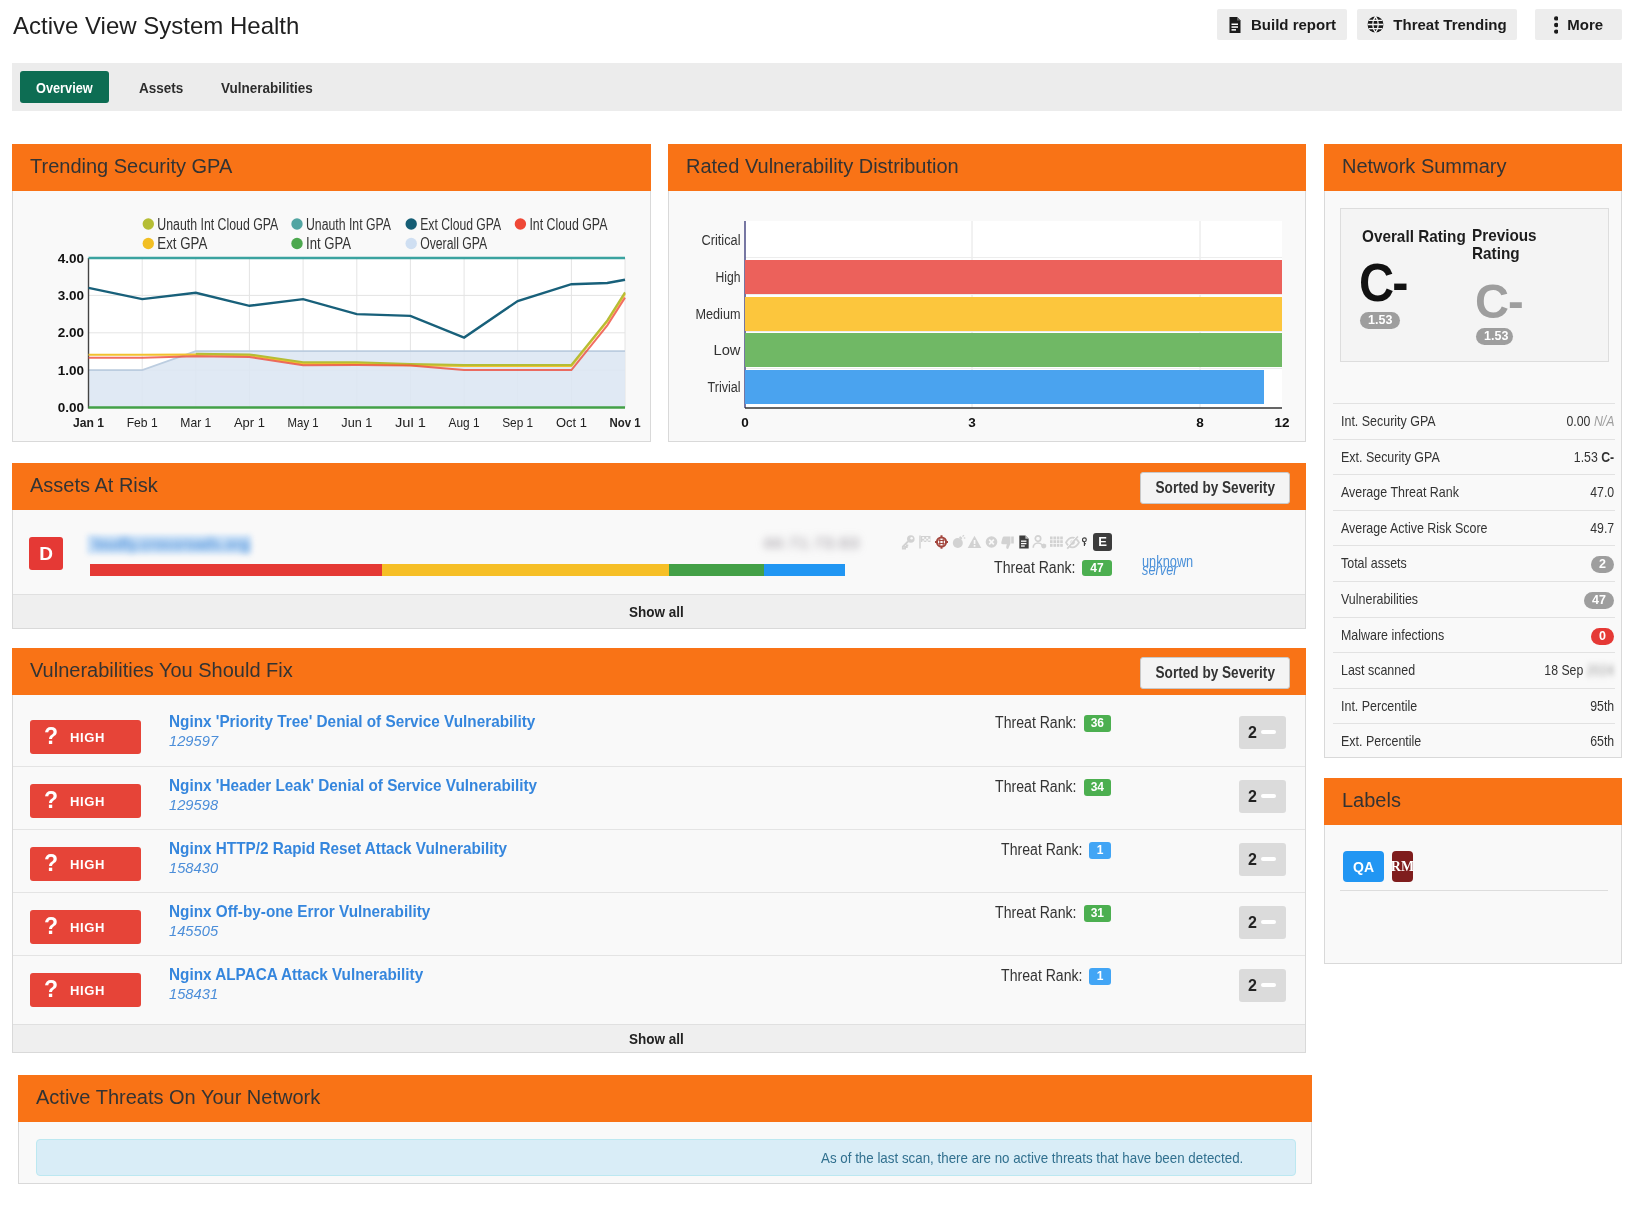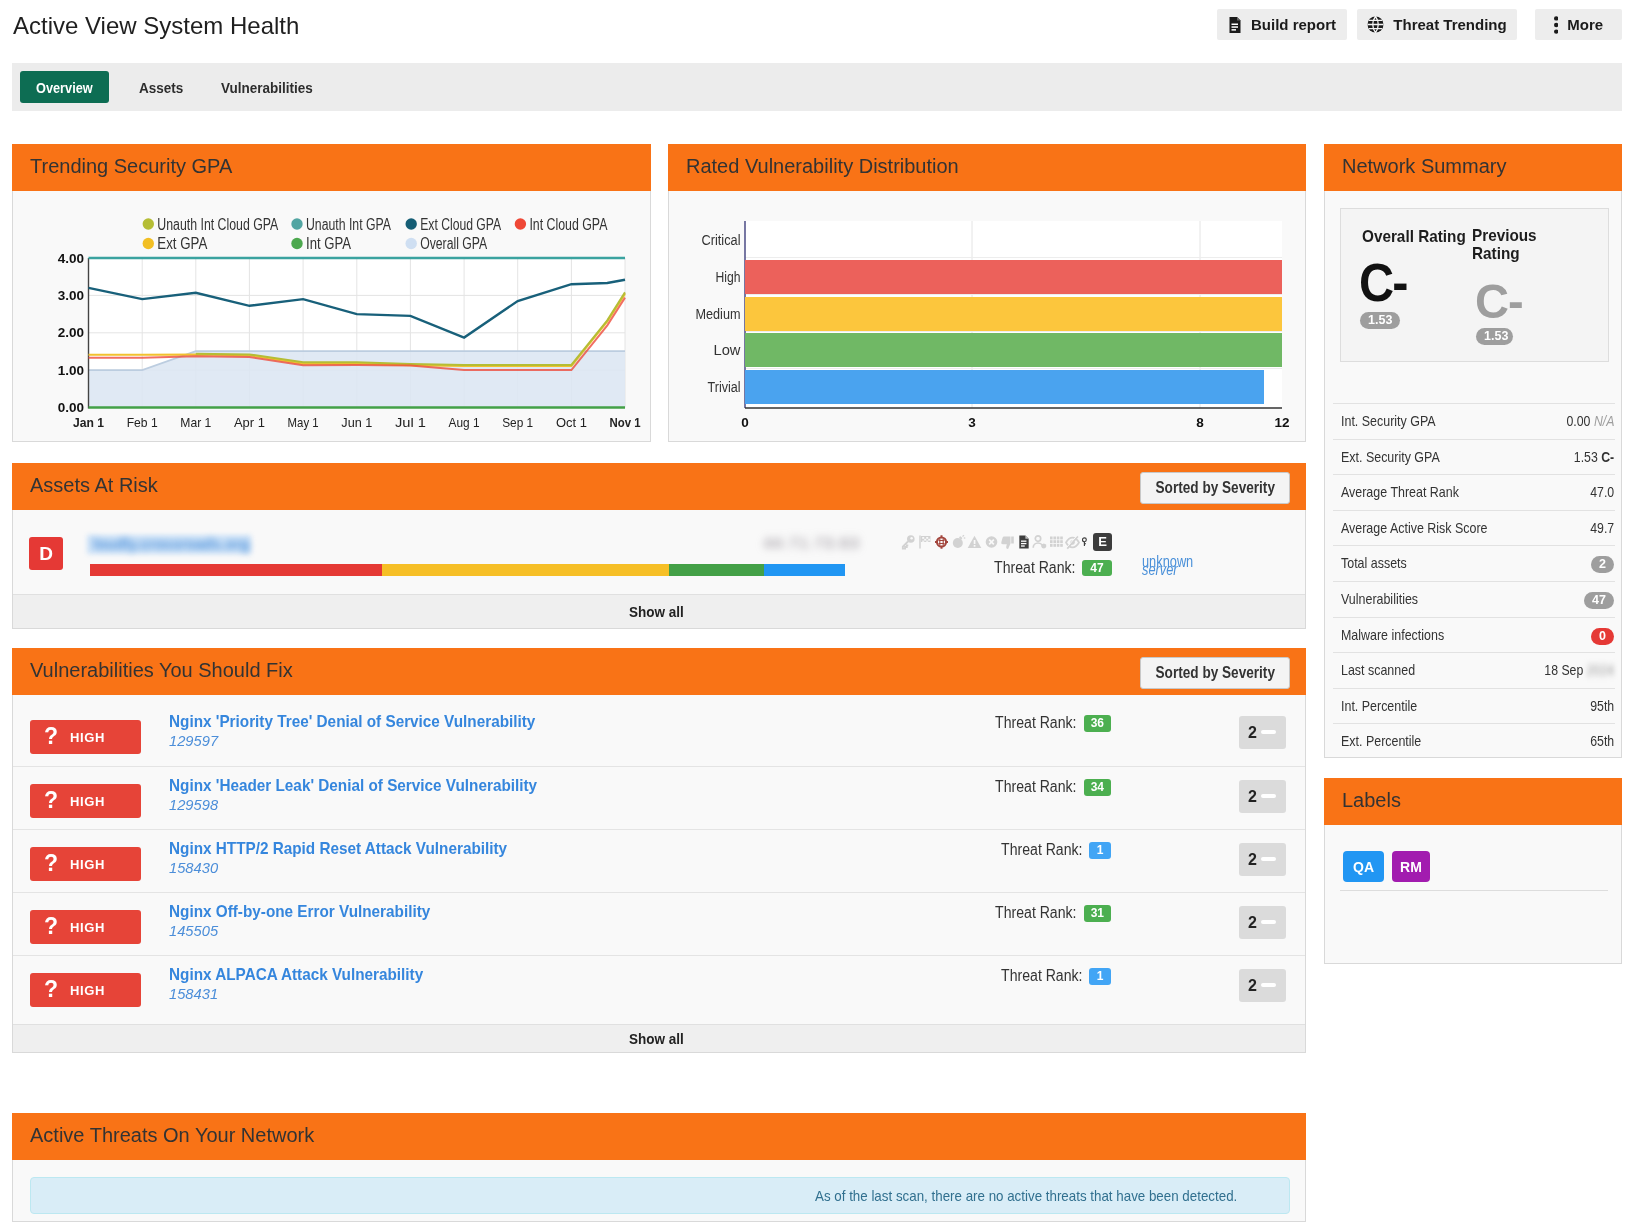--- a/index.html
+++ b/index.html
@@ -370,21 +370,21 @@
   <div class="cntbox">
         <span class="n">2</span>
         <span class="bar"></span>
       </div>
 </div>
   <div class="showall" style="height:28px;">
       <span class="sq90">Show all</span>
     </div>
 </div>
 
-<div class="panel" style="left:12px; top:1075px; width:1294px; height:109px;margin-top:38px;">
+<div class="panel" style="left:18px; top:1075px; width:1294px; height:109px;">
   <div class="phead">
       <div class="ptitle">Active Threats On Your Network</div>
     </div>
   <div class="abs" style="left:17px; top:63px; width:1260px; height:37px; background:#d9edf7; border:1px solid #bce8f1; border-radius:4px; font-size:15px; color:#31708f; display:flex; align-items:center; padding-left:9px;justify-content:flex-end;">
       <span class="sq89a">As of the last scan, there are no active threats that have been detected.</span>
     </div>
 </div>
 
 <div class="panel" style="left:1324px; top:144px; width:298px; height:614px;">
   <div class="phead">
@@ -438,15 +438,15 @@
       <span class="l"><span class="sq83">Ext. Percentile</span></span>
       <span class="r"><span class="sq82r">65th</span></span>
     </div>
 </div>
 
 <div class="panel" style="left:1324px; top:778px; width:298px; height:186px;">
   <div class="phead">
       <div class="ptitle">Labels</div>
     </div>
   <div class="abs badge" style="left:18px; top:72px; width:41px; height:31px; background:#2196f3; font-size:14px; border-radius:4px;">QA</div>
-  <div class="abs badge" style="left:67px; top:72px; width:38px; height:31px; background:#a21caf; font-size:14px; border-radius:4px;">RM</div>
+  <div class="abs badge" style="left:67px; top:72px; width:21px; height:31px; background:#7f1d1d; font-size:14px; border-radius:4px;font-family:Liberation Serif, serif;">RM</div>
   <div class="abs" style="left:15px; top:111px; width:268px; height:1px; background:#ddd;"></div>
 </div>
 
 </body></html>

